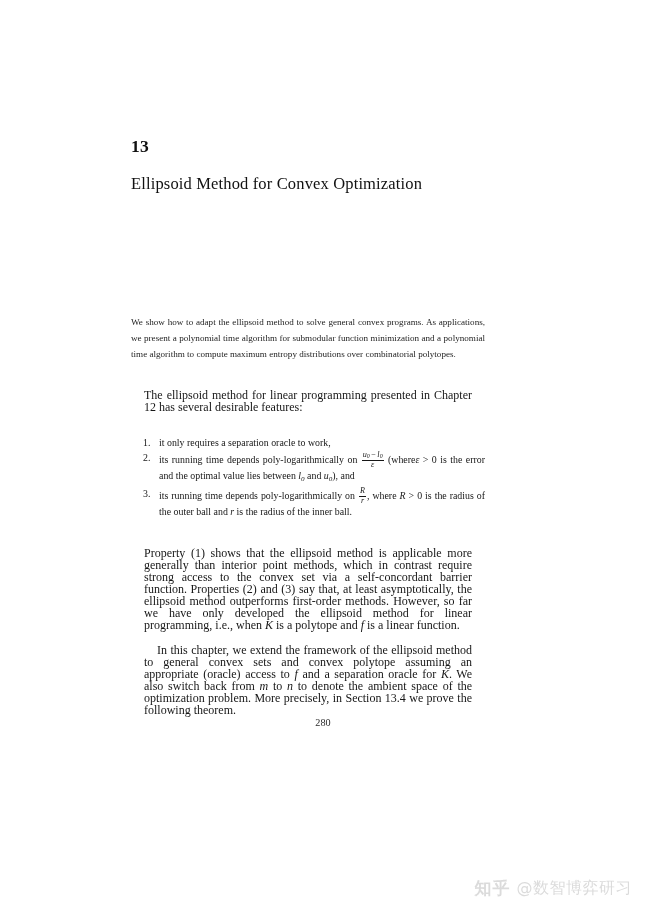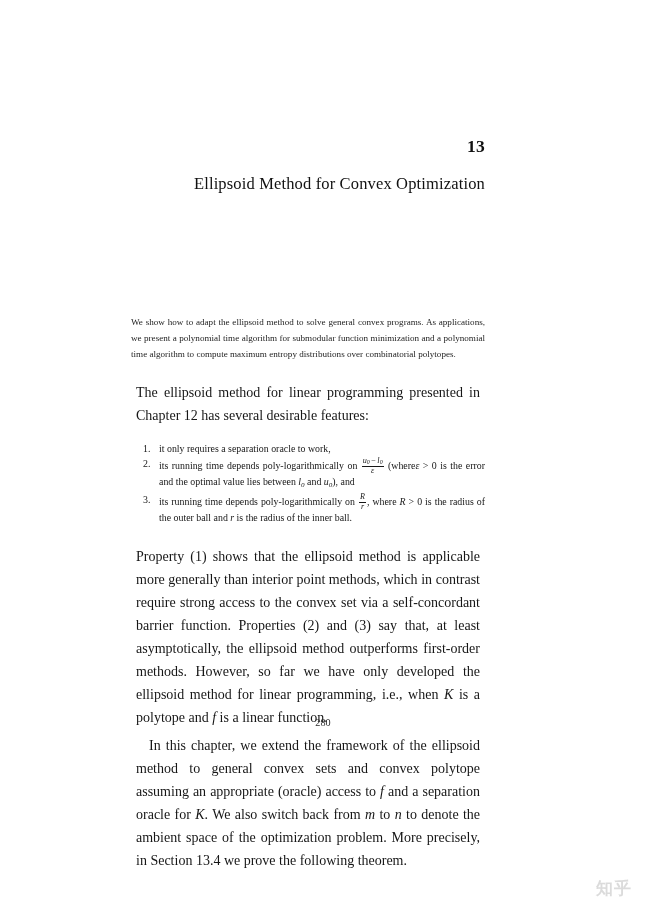--- a/index.html
+++ b/index.html
@@ -31,30 +31,30 @@
     position: absolute;
     left: 131px;
     top: 0;
     width: 354px;
   }
 
   
   .chapter-number {
     margin: 0;
     padding-top: 136px;
-    text-align: right;
+    text-align: left;
     font-size: 17.5px;
     font-weight: bold;
     letter-spacing: 0.2px;
     color: #111111;
   }
   .chapter-title {
     margin: 0;
     padding-top: 17px;
-    text-align: right;
+    text-align: left;
     font-size: 16.5px;
     font-weight: normal;
     letter-spacing: 0.15px;
     color: #111111;
     white-space: nowrap;
   }
 
   
   .abstract {
     margin: 0;
@@ -73,24 +73,24 @@
     font-size: 11.4px;
     font-weight: bold;
     color: #0d0d0d;
   }
   .section-heading .sec-num {
     padding-right: 9px;
   }
 
   
   .body-para {
-    margin: 5px;
+    margin: 13px;
     padding-top: 14px;
-    font-size: 14px;
-    line-height: 23px;
+    font-size: 12px;
+    line-height: 12px;
     text-align: justify;
     color: #161616;
   }
   .body-para.indent { text-indent: 13px; padding-top: 0; }
 
   
   ol.feature-list {
     margin: 0;
     padding: 10px 0 0 0;
     list-style: none;
@@ -238,13 +238,14 @@
       <span>to denote the ambient space of the optimization problem. More precisely, in Section 13.4 we prove the following theorem.</span></p>
 
   </div>
 
   <div class="folio">280</div>
 
 </div>
 
 <div class="watermark">
   <span class="zhihu-logo">知乎</span>
+  <span class="handle">@数智博弈研习</span>
 </div>
 
 </body></html>

